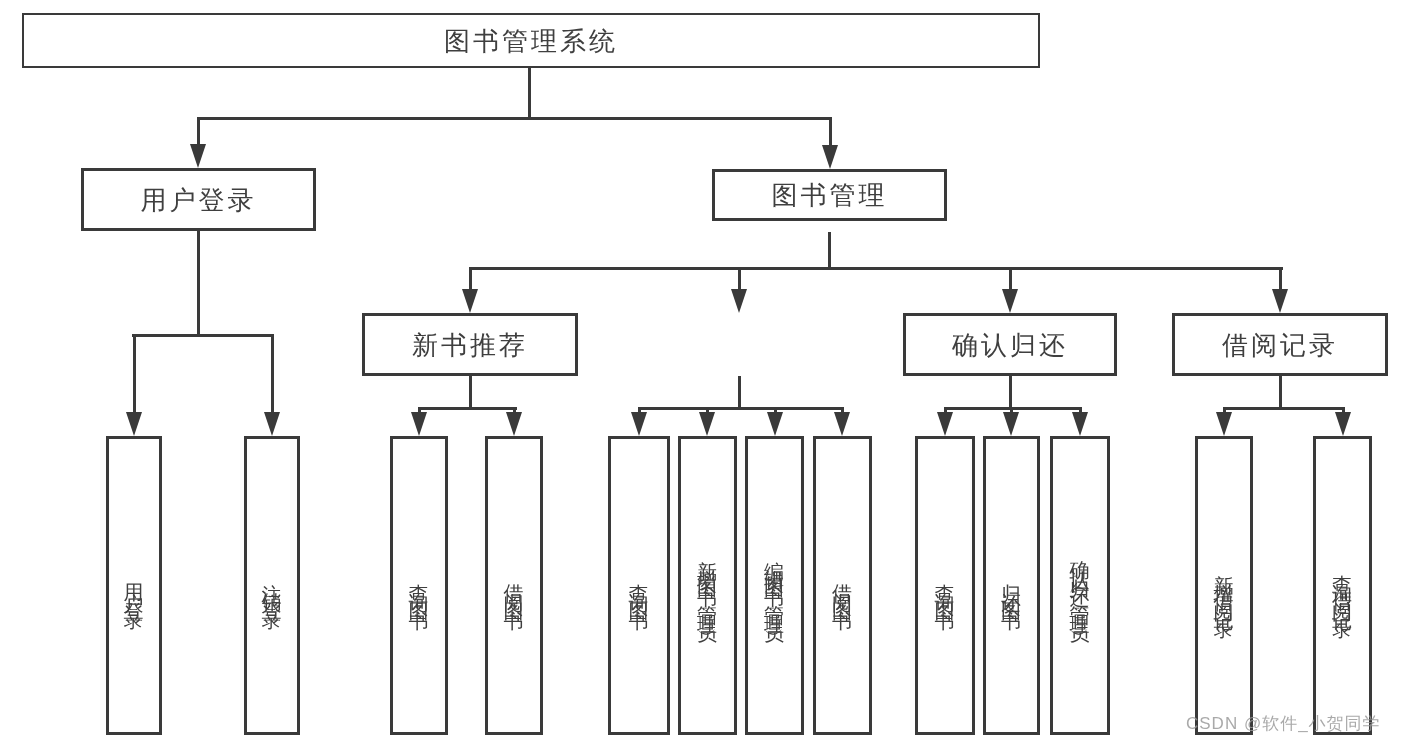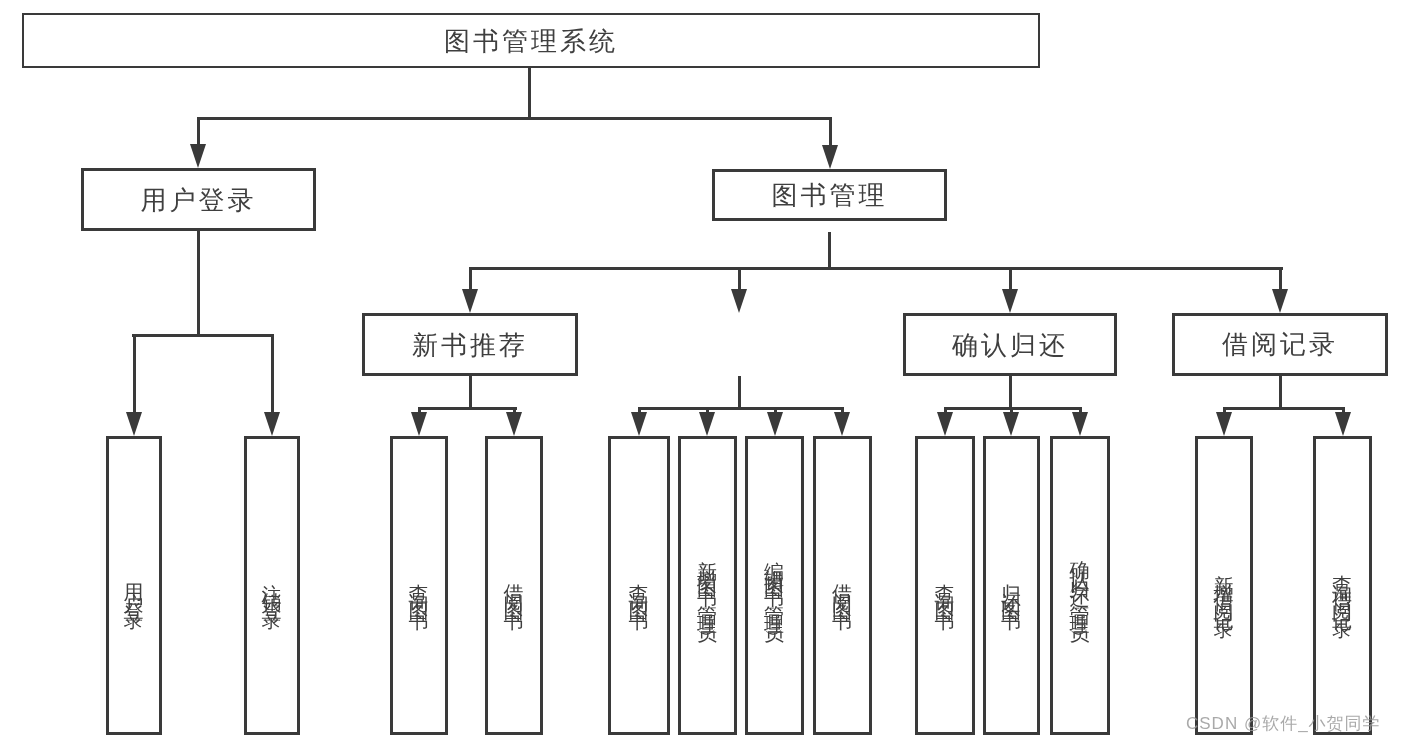--- a/index.html
+++ b/index.html
@@ -102,21 +102,21 @@
   <div class="vl" style="left:1342px;top:407px;height:8px;"></div>
   <div class="ah" style="left:1335px;top:412px;"></div>
 
   <div class="box root" style="left:22px;top:13px;width:1018px;height:55px;">图书管理系统</div>
 
   <div class="box" style="left:81px;top:168px;width:235px;height:63px;">用户登录</div>
   <div class="box" style="left:712px;top:169px;width:235px;height:52px;">图书管理</div>
 
   <div class="box" style="left:362px;top:313px;width:216px;height:63px;">新书推荐</div>
   <div class="box" style="left:903px;top:313px;width:214px;height:63px;">确认归还</div>
-  <div class="box" style="left:1172px;top:313px;width:216px;height:63px;font-family:Liberation Serif, serif;">借阅记录</div>
+  <div class="box" style="left:1172px;top:313px;width:216px;height:63px;">借阅记录</div>
 
   <div class="vbox" style="left:106px;top:436px;width:56px;height:299px;">
       <span>用户登录</span>
     </div>
   <div class="vbox" style="left:244px;top:436px;width:56px;height:299px;">
       <span>注销登录</span>
     </div>
 
   <div class="vbox" style="left:390px;top:436px;width:58px;height:299px;">
       <span>查询图书</span>

